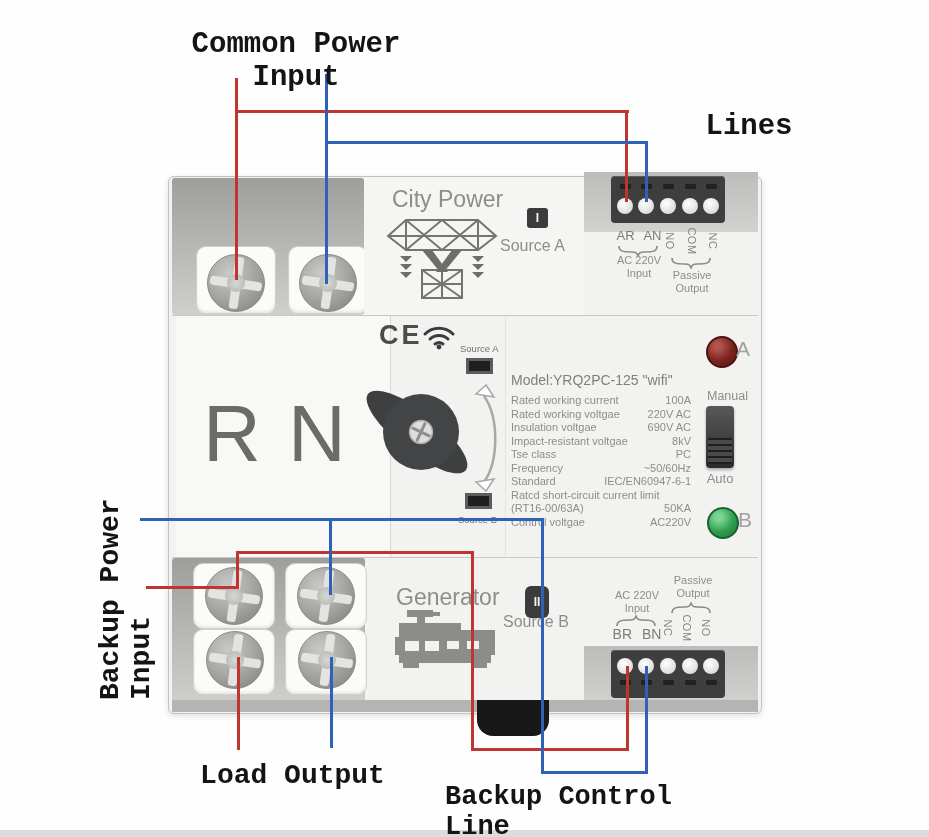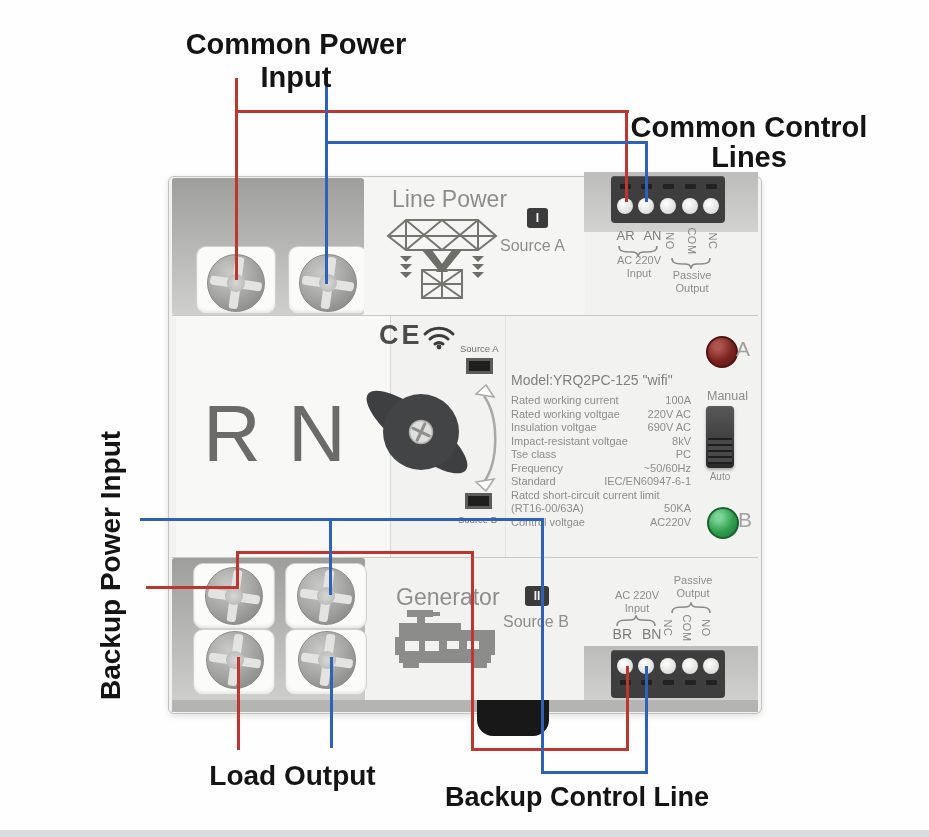--- a/index.html
+++ b/index.html
@@ -5,21 +5,21 @@
   :root{
     --wred:#bf3530; --wblue:#2e61b8; --label:#141414; --devtext:#8d8d8b;
     --leda:#7a231f; --ledb:#2f9e4e;
   }
   html,body{margin:0;padding:0;background:#ffffff;}
   #stage{position:relative;width:929px;height:837px;overflow:hidden;
          font-family:"Liberation Sans",sans-serif;background:#fefefe;}
   .abs{position:absolute;}
   
   .lbl{position:absolute;font-weight:700;color:var(--label);z-index:7;
-       font-family:Liberation Sans, sans-serif;letter-spacing:0px;}
+       font-family:Liberation Mono, monospace;letter-spacing:0px;}
   
   .wire{position:absolute;z-index:5;}
   .wire.red{background:var(--wred);}
   .wire.blue{background:var(--wblue);}
   
   .body{position:absolute;left:168px;top:176px;width:592px;height:536px;
         background:#f2f2f0;border:1px solid #c2c2c0;border-radius:6px;
         box-shadow:0 2px 6px rgba(0,0,0,.12);}
   .face{position:absolute;background:#f5f5f3;}
   .hline{position:absolute;background:#c8c8c6;height:1px;}
@@ -67,21 +67,20 @@
   svg{display:block;}
 </style>
 </head>
 <body>
 
 <div id="stage">
 
   <div class="lbl" style="left:150px;top:28px;width:292px;font-size:29px;text-align:center;">Common Power Input</div>
 
   <div class="lbl" style="left:625px;top:112px;width:248px;font-size:29px;line-height:30px;text-align:center;">
-    <div>Common Control</div>
     <div>Lines</div>
   </div>
 
   <div class="lbl" style="left:95px;top:428px;height:272px;font-size:28px;writing-mode:vertical-rl;transform:rotate(180deg);">Backup Power Input</div>
 
   <div class="lbl" style="left:195px;top:760px;width:195px;font-size:28px;text-align:center;">Load Output</div>
 
   <div class="lbl" style="left:445px;top:782px;width:275px;font-size:27px;">Backup Control Line</div>
 
   <div class="body"></div>
@@ -94,21 +93,21 @@
       <span class="sv"></span>
       <span class="sc"></span>
     </div>
   <div class="screw" style="left:299px;top:254px;">
       <span class="sh"></span>
       <span class="sv"></span>
       <span class="sc"></span>
     </div>
 
   <div class="face" style="left:364px;top:178px;width:221px;height:137px;"></div>
-  <div class="dtext" style="left:392px;top:186px;font-size:23px;">Line Power</div>
+  <div class="dtext" style="left:392px;top:186px;font-size:23px;">City Power</div>
 
   <div class="abs" style="left:386px;top:210px;z-index:2;">
     <svg width="112" height="90" viewBox="0 0 112 90">
       <g stroke="#75756f" stroke-width="2" fill="none">
         <polygon points="2,26 20,10 92,10 110,26 92,40 20,40"></polygon>
         <line x1="2" y1="26" x2="110" y2="26"></line>
         <line x1="20" y1="10" x2="20" y2="40"></line>
         <line x1="92" y1="10" x2="92" y2="40"></line>
         <line x1="20" y1="10" x2="56" y2="40"></line>
         <line x1="56" y1="40" x2="92" y2="10"></line>
@@ -267,21 +266,21 @@
         <span>AC220V</span>
       </div>
     </div>
 
   <div class="led a" style="left:706px;top:336px;"></div>
   <div class="dtext" style="left:736px;top:337px;font-size:21px;color:#a0a09e;">A</div>
   <div class="dtext center" style="left:692px;top:389px;width:56px;font-size:12.5px;text-align:right;">Manual</div>
   <div class="switch" style="left:706px;top:406px;">
       <div class="ridges"></div>
     </div>
-  <div class="dtext center" style="left:692px;top:471px;width:56px;font-size:10px;">Auto</div>
+  <div class="dtext center" style="left:692px;top:471px;width:56px;font-size:13px;">Auto</div>
   <div class="led b" style="left:707px;top:507px;"></div>
   <div class="dtext" style="left:738px;top:508px;font-size:21px;color:#a0a09e;">B</div>
 
   <div class="screwblock" style="left:172px;top:558px;width:193px;height:147px;"></div>
   <div class="plate" style="left:193px;top:563px;width:80px;height:64px;"></div>
   <div class="plate" style="left:285px;top:563px;width:80px;height:64px;"></div>
   <div class="plate" style="left:193px;top:629px;width:80px;height:64px;"></div>
   <div class="plate" style="left:285px;top:629px;width:80px;height:64px;"></div>
   <div class="screw" style="left:205px;top:567px;">
       <span class="sh"></span>
@@ -319,21 +318,21 @@
         <rect x="78" y="53" width="16" height="5"></rect>
       </g>
       <g fill="#f2f2f0">
         <rect x="12" y="31" width="14" height="10"></rect>
         <rect x="32" y="31" width="14" height="10"></rect>
         <rect x="54" y="31" width="12" height="8"></rect>
         <rect x="74" y="31" width="12" height="8"></rect>
       </g>
     </svg>
   </div>
-  <div class="badge" style="left:525px;top:586px;width:24px;height:20px;">II</div>
+  <div class="badge" style="left:525px;top:586px;width:24px;height:32px;border-radius:6px;">II</div>
   <div class="dtext" style="left:503px;top:613px;font-size:16px;">Source B</div>
 
   <div class="dtext center" style="left:608px;top:589px;width:58px;font-size:11px;">AC 220V</div>
   <div class="dtext center" style="left:608px;top:602px;width:58px;font-size:11px;">Input</div>
   <div class="abs" style="left:612px;top:615px;">
     <svg width="48" height="12" viewBox="0 0 40 12">
         <path d="M1,11 C1,6 4,5 14,5 C18,5 19,4 20,1 C21,4 22,5 26,5 C36,5 39,6 39,11" stroke="#8a8a88" fill="none" stroke-width="1.6"></path>
       </svg>
   </div>
   <div class="dtext center" style="left:608px;top:626px;width:58px;font-size:14px;word-spacing:6px;color:#7c7c7a;">BR BN</div>

